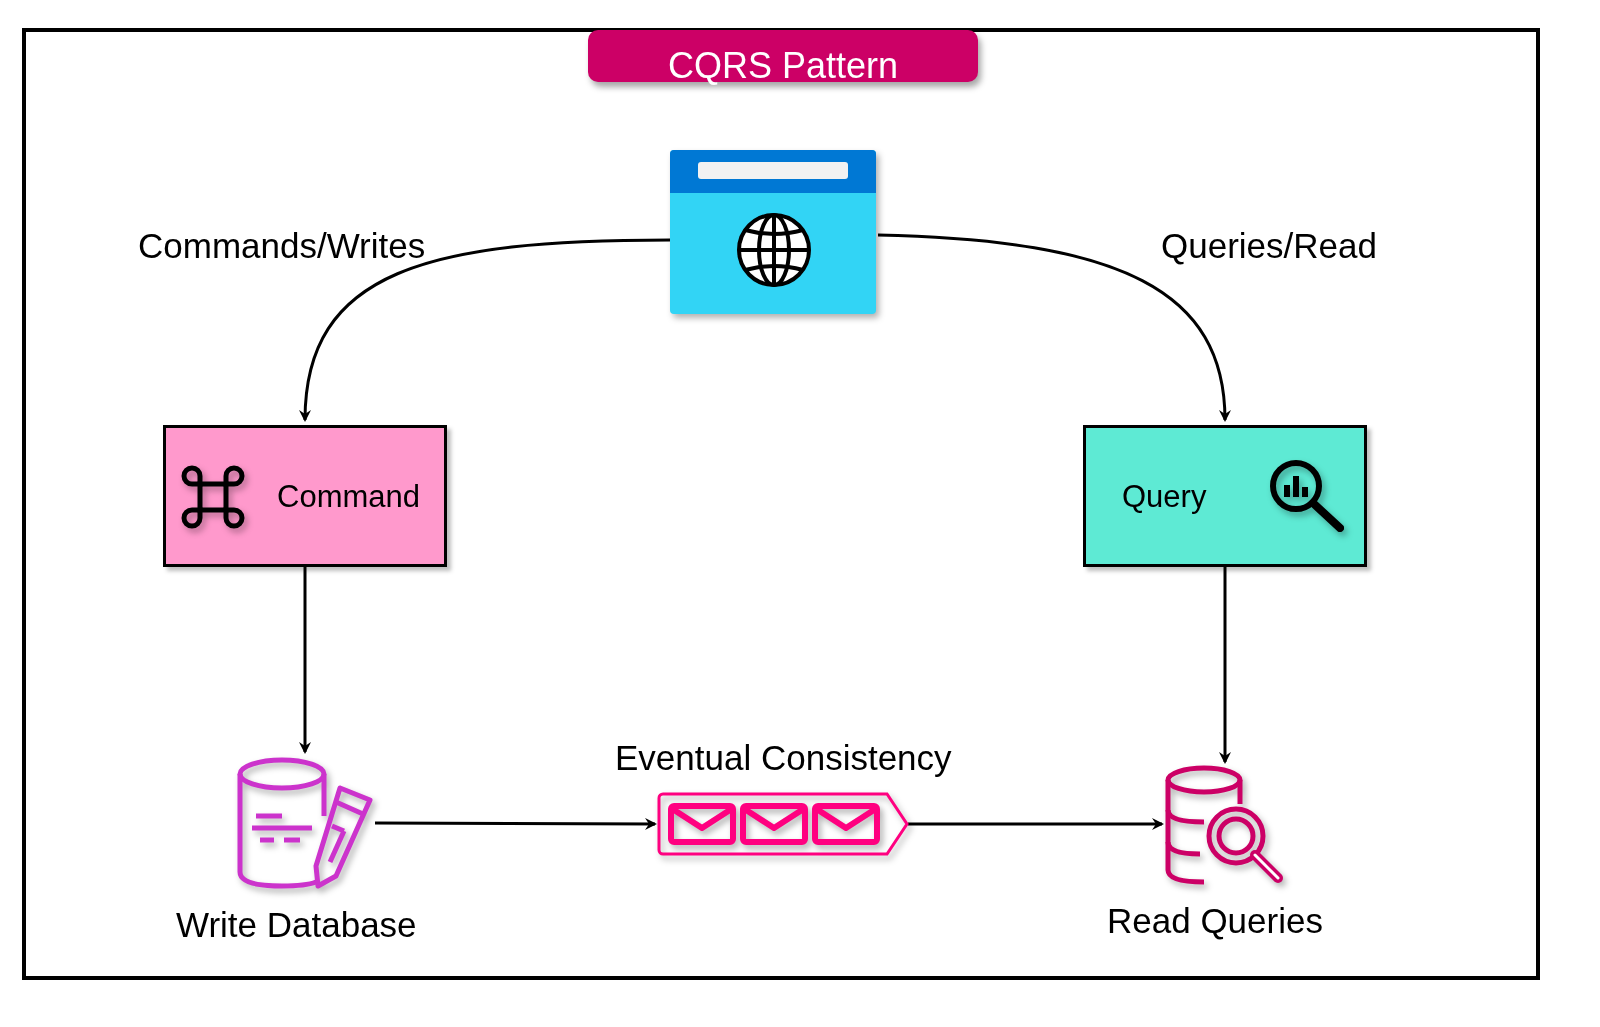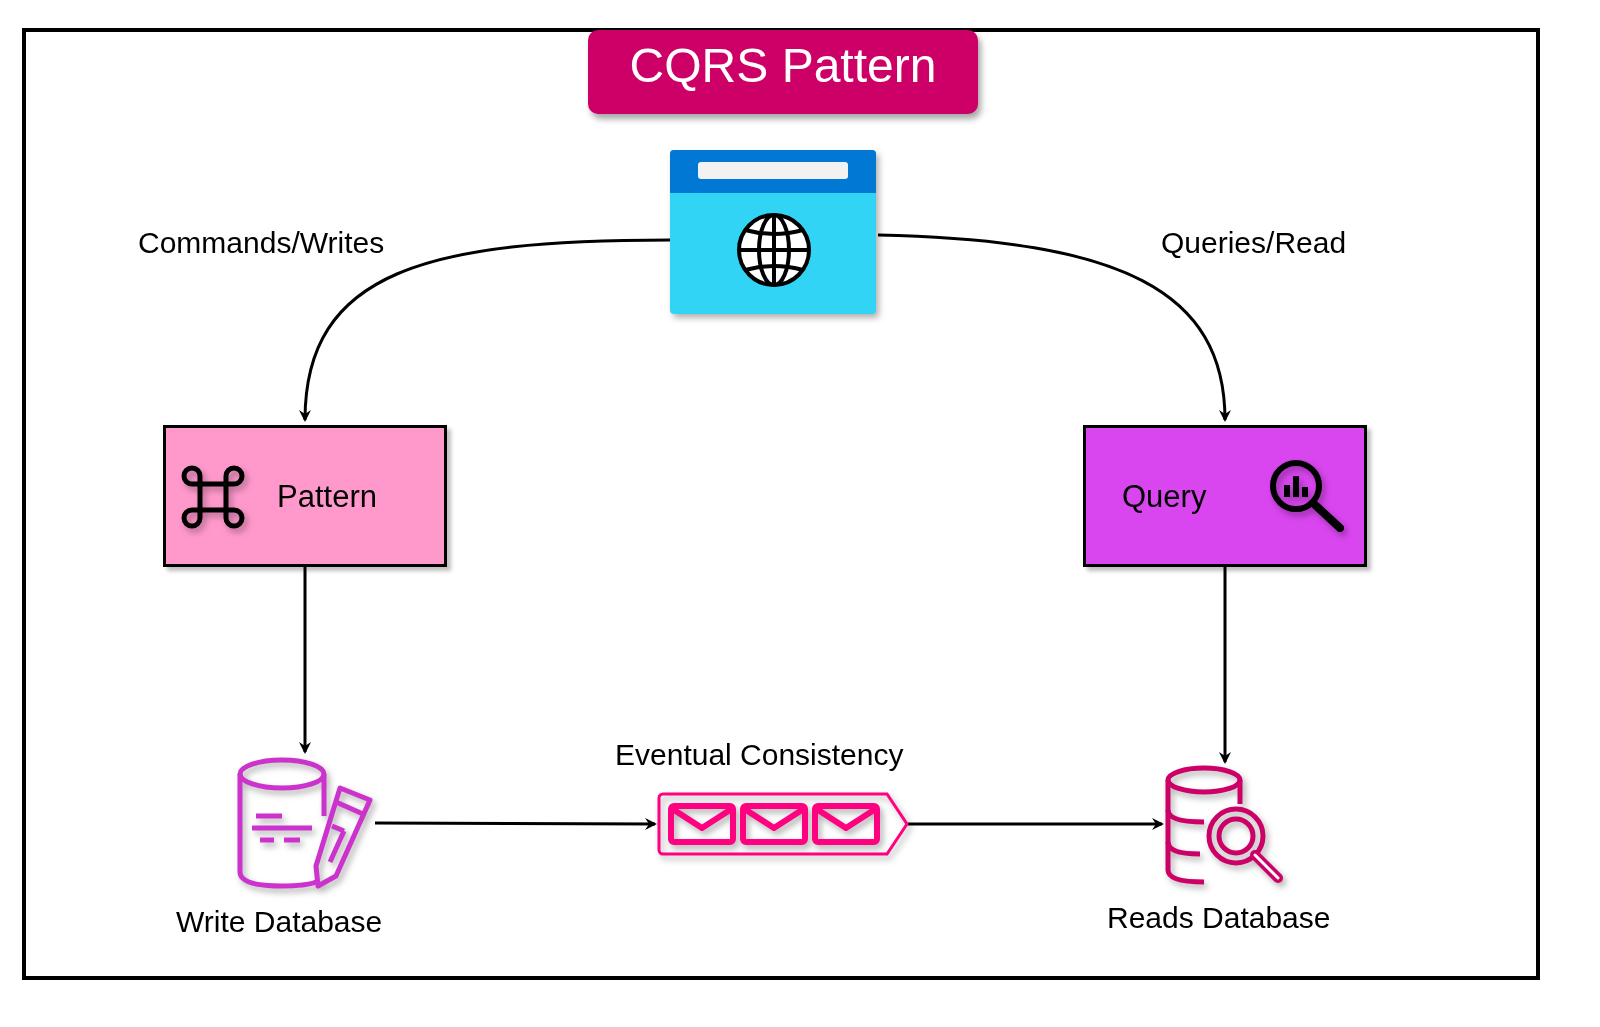--- a/index.html
+++ b/index.html
@@ -1,19 +1,19 @@
 <!DOCTYPE html>
 <html><head>
 <meta charset="utf-8">
 <style>
   html, body { margin:0; padding:0; background:#ffffff; }
   body { width:1600px; height:1027px; position:relative; overflow:hidden; font-family:"Liberation Sans", sans-serif; }
   .frame { position:absolute; left:22px; top:28px; width:1518px; height:952px; border:4px solid #000; box-sizing:border-box; }
-  .title { position:absolute; left:588px; top:30px; width:390px; height:84px; background:#cc0066; border-radius:10px; color:#fff; font-size:48px; line-height:72px; text-align:center; box-shadow:3px 5px 6px rgba(0,0,0,0.35); }
-  .label { position:absolute; color:#000; font-size:30px; white-space:nowrap; }
+  .title { position:absolute; left:588px; top:30px; width:390px; height:52px; background:#cc0066; border-radius:10px; color:#fff; font-size:36px; line-height:72px; text-align:center; box-shadow:3px 5px 6px rgba(0,0,0,0.35); }
+  .label { position:absolute; color:#000; font-size:35px; white-space:nowrap; }
   .box { position:absolute; border:3px solid #000; box-sizing:border-box; box-shadow:4px 4px 4px rgba(0,0,0,0.25); }
   .box-text { position:absolute; font-size:31px; color:#000; }
   svg.wires { position:absolute; left:0; top:0; width:1600px; height:1027px; }
   .icon { position:absolute; }
   .shadow { filter: drop-shadow(3px 4px 3px rgba(0,0,0,0.3)); }
 </style>
 </head>
 <body>
 
 <div class="frame"></div>
@@ -57,24 +57,24 @@
 <div class="box" style="left:163px; top:425px; width:284px; height:142px; background:#ff99cc;">
   <div class="icon shadow" style="left:14px; top:36px; width:66px; height:66px;">
     <svg width="66" height="66" viewBox="0 0 66 66" fill="none" stroke="#000" stroke-width="5">
       <path d="M20,20 H46 V46 H20 Z"></path>
       <path d="M20,20 V12 A8,8 0 1 0 12,20 Z"></path>
       <path d="M46,20 V12 A8,8 0 1 1 54,20 Z"></path>
       <path d="M20,46 V54 A8,8 0 1 1 12,46 Z"></path>
       <path d="M46,46 V54 A8,8 0 1 0 54,46 Z"></path>
     </svg>
   </div>
-  <div class="box-text" style="left:111px; top:51px;">Pattern</div>
+  <div class="box-text" style="left:111px; top:51px;">Command</div>
 </div>
 
-<div class="box" style="left:1083px; top:425px; width:284px; height:142px; background:#d946ef;">
+<div class="box" style="left:1083px; top:425px; width:284px; height:142px; background:#5eead4;">
   <div class="box-text" style="left:36px; top:51px;">Query</div>
   <div class="icon shadow" style="left:180px; top:28px; width:84px; height:84px;">
     <svg width="84" height="84" viewBox="0 0 84 84">
       <circle cx="30" cy="30" r="23" fill="none" stroke="#000" stroke-width="6"></circle>
       <rect x="18" y="29" width="6" height="12" fill="#000"></rect>
       <rect x="27" y="20" width="6" height="21" fill="#000"></rect>
       <rect x="36" y="31" width="6" height="10" fill="#000"></rect>
       <line x1="47" y1="47" x2="74" y2="72" stroke="#000" stroke-width="8" stroke-linecap="round"></line>
     </svg>
   </div>
@@ -117,13 +117,13 @@
     <path d="M4,16 V106 Q4,118 40,118"></path>
     <path d="M76,16 V40"></path>
     <path d="M4,46 Q4,58 40,58"></path>
     <path d="M4,78 Q4,90 36,90"></path>
     <circle cx="72" cy="72" r="27"></circle>
     <circle cx="72" cy="72" r="17"></circle>
     <line x1="91" y1="91" x2="114" y2="114" stroke-width="10" stroke-linecap="round"></line>
     <line x1="91" y1="91" x2="114" y2="114" stroke="#fff" stroke-width="3" stroke-linecap="round"></line>
   </svg>
 </div>
-<div class="label" style="left:1107px; top:901px;">Reads Database</div>
+<div class="label" style="left:1107px; top:901px;">Read Queries</div>
 
 </body></html>

